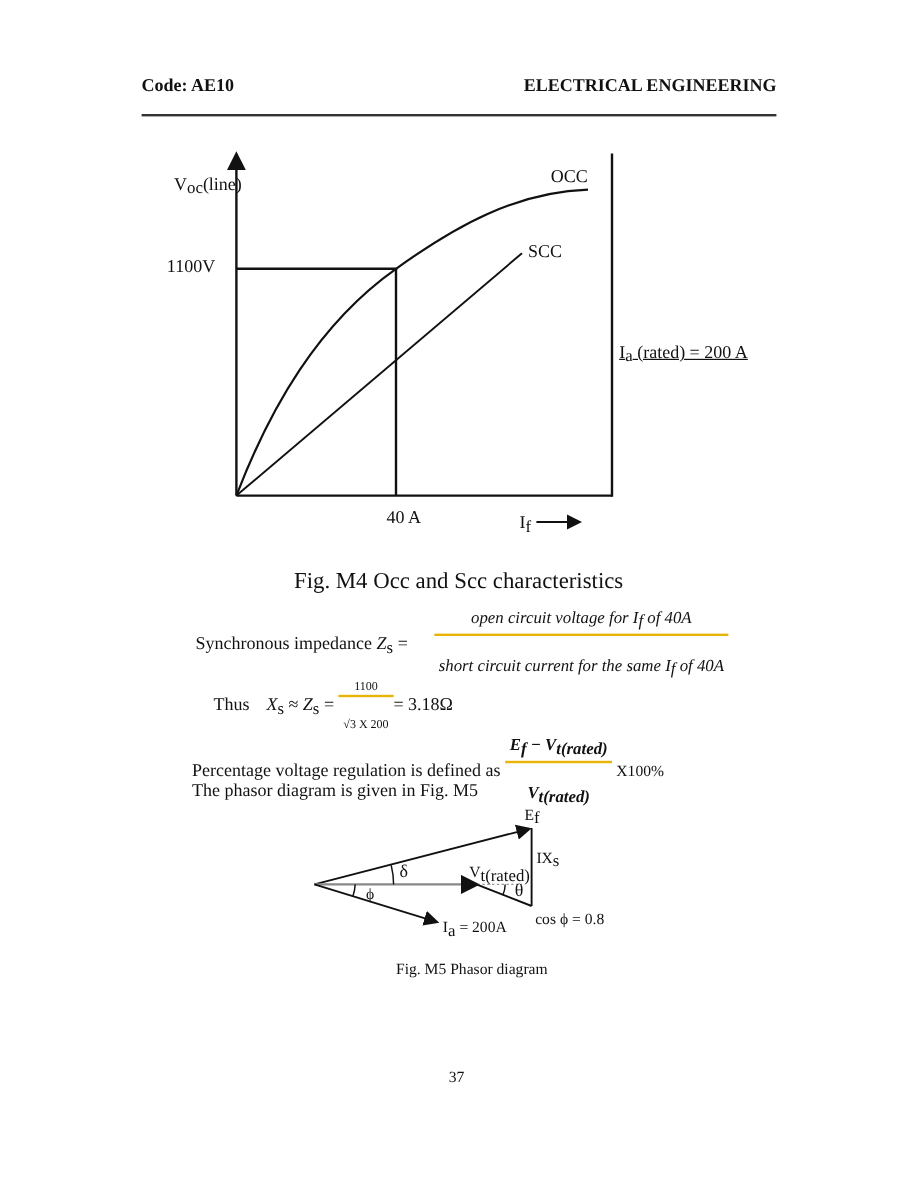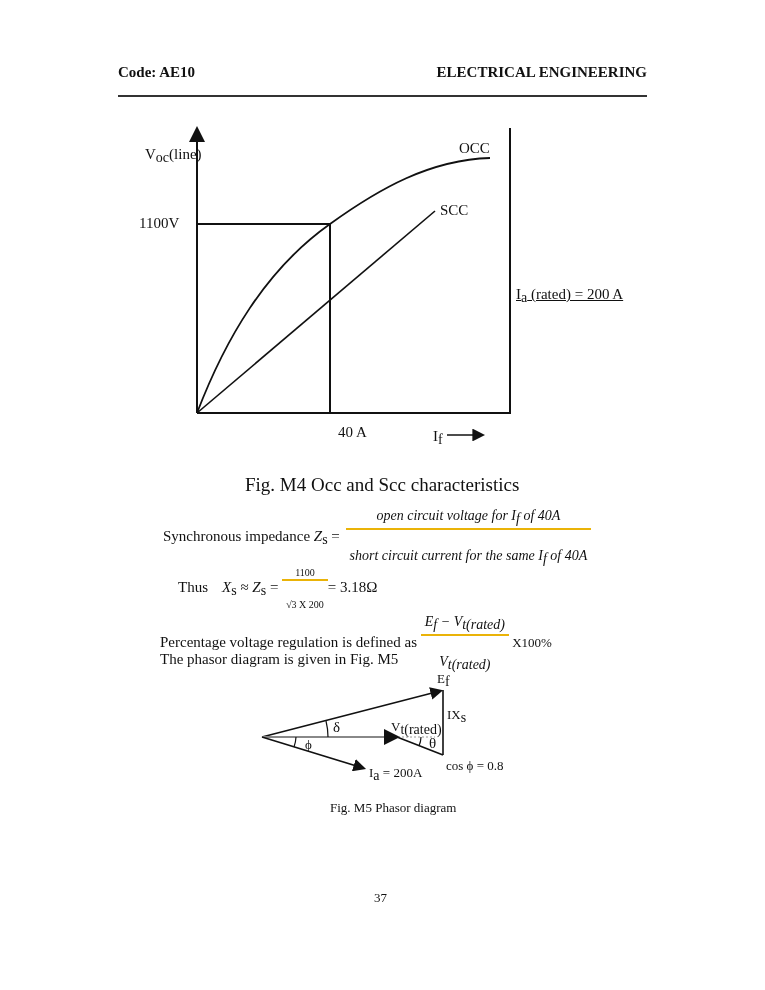--- a/index.html
+++ b/index.html
@@ -67,45 +67,45 @@
 
 <div class="abs lbl" style="left:145px; top:146px;">
   <span>V</span><sub>oc</sub><span>(line)</span>
 </div>
 <div class="abs lbl" style="left:459px; top:140px;text-align:right;">OCC</div>
 <div class="abs lbl" style="left:440px; top:202px;">SCC</div>
 <div class="abs lbl" style="left:139px; top:215px;">1100V</div>
 <div class="abs lbl" style="left:516px; top:286px;text-decoration:underline;">
   <span>I</span><sub>a</sub><span> (rated) = 200 A</span>
 </div>
-<div class="abs lbl" style="left:322px; top:424px;margin-left:16px;">40 A</div>
+<div class="abs lbl" style="left:322px; top:424px;">40 A</div>
 <div class="abs lbl" style="left:433px; top:428px;">
   <span>I</span><sub>f</sub>
 </div>
 <div class="abs cap" style="left:245px; top:474px;">Fig. M4 Occ and Scc characteristics</div>
 
 <div class="abs body" style="left:163px; top:508px;">
   <span>Synchronous impedance </span><span class="it">Z</span><sub>s</sub><span> =</span>
-  <span class="frac it" style="font-size:14px; margin-left:2px;">
+  <span class="frac it" style="font-size:14px; margin-left:18px;">
     <span class="num"><span>open circuit voltage for I</span><sub>f</sub><span> of  40A</span></span>
     <span class="den"><span>short circuit current for the same I</span><sub>f</sub><span> of  40A</span></span>
   </span>
 </div>
 
 <div class="abs body" style="left:178px; top:567px;">
   <span style="margin-right:14px;">Thus</span><span class="it">X</span><sub>s</sub><span> ≈ </span><span class="it">Z</span><sub>s</sub><span> =</span>
   <span class="frac" style="font-size:10px;">
     <span class="num">1100</span>
     <span class="den">√3 X 200</span>
   </span><span>= 3.18Ω</span>
 </div>
 
 <div class="abs body" style="left:160px; top:614px;">
   <span>Percentage voltage regulation is defined as </span>
-  <span class="frac it" style="font-size:14px;">
+  <span class="frac it" style="font-size:14px;font-weight:bold;">
     <span class="num"><span>E</span><sub>f</sub><span> − V</span><sub>t(rated)</sub></span>
     <span class="den"><span>V</span><sub>t(rated)</sub></span>
   </span><span style="font-size:13px;"> X100%</span>
 </div>
 
 <div class="abs body" style="left:160px; top:651px;">The phasor diagram is given in Fig. M5</div>
 
 <div class="abs small" style="left:437px; top:671px;">
   <span>E</span><sub>f</sub>
 </div>

